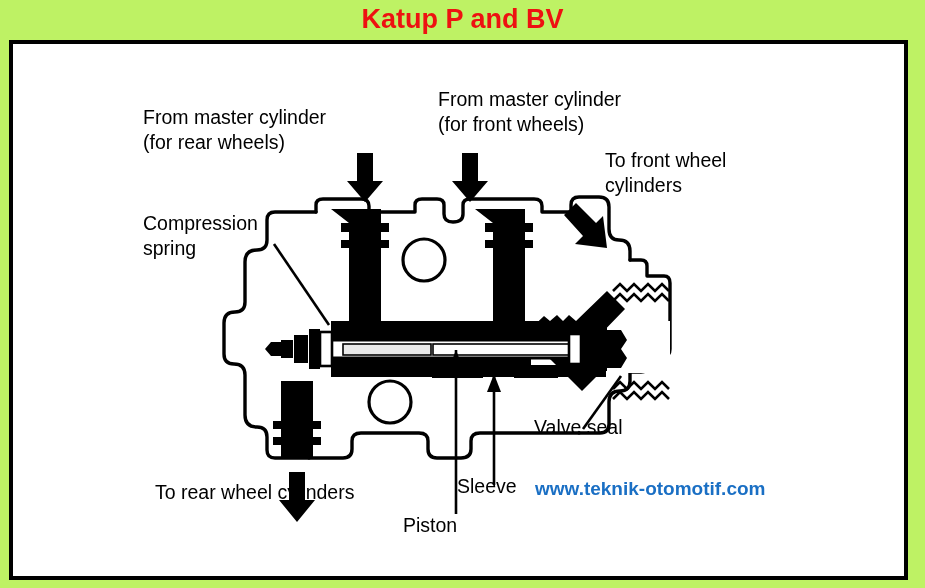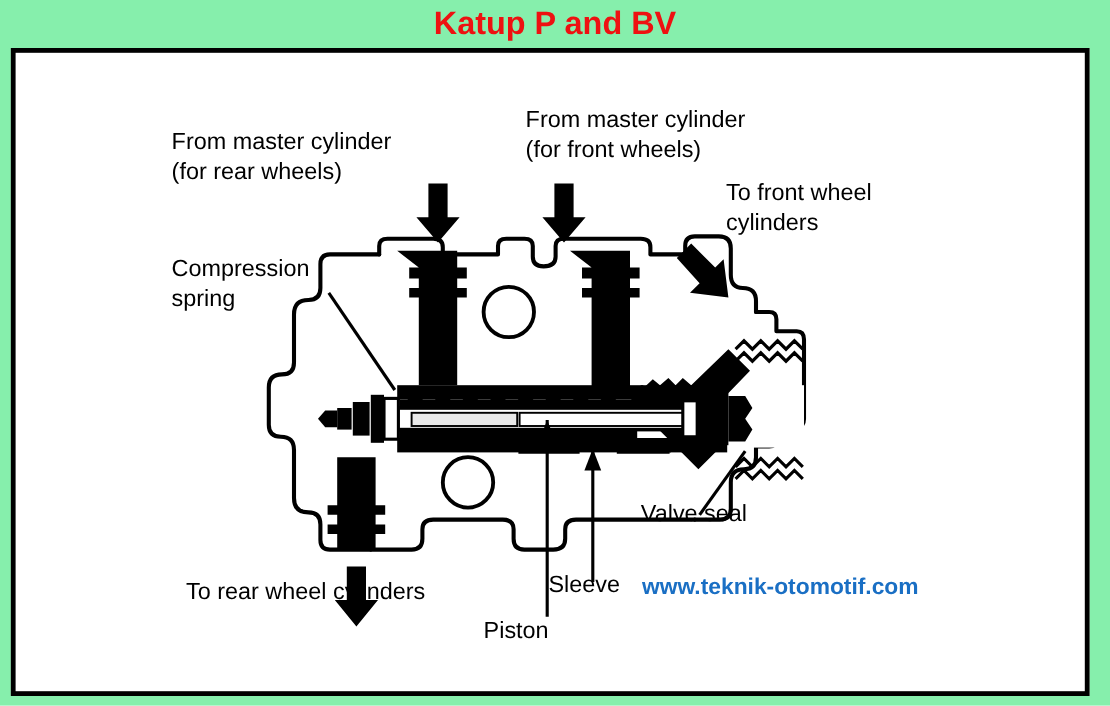--- a/index.html
+++ b/index.html
@@ -12,21 +12,21 @@
     height: 588px;
     position: relative;
     overflow: hidden;
     font-family: "Liberation Sans", sans-serif;
   }
   #page {
     position: absolute;
     left: 0; top: 0;
     width: 925px;
     height: 588px;
-    background: #86efac;
+    background: #bef264;
   }
   #title {
     position: absolute;
     left: 0;
     top: 2px;
     width: 925px;
     text-align: center;
     color: #ee1111;
     font-weight: bold;
     font-size: 27px;

